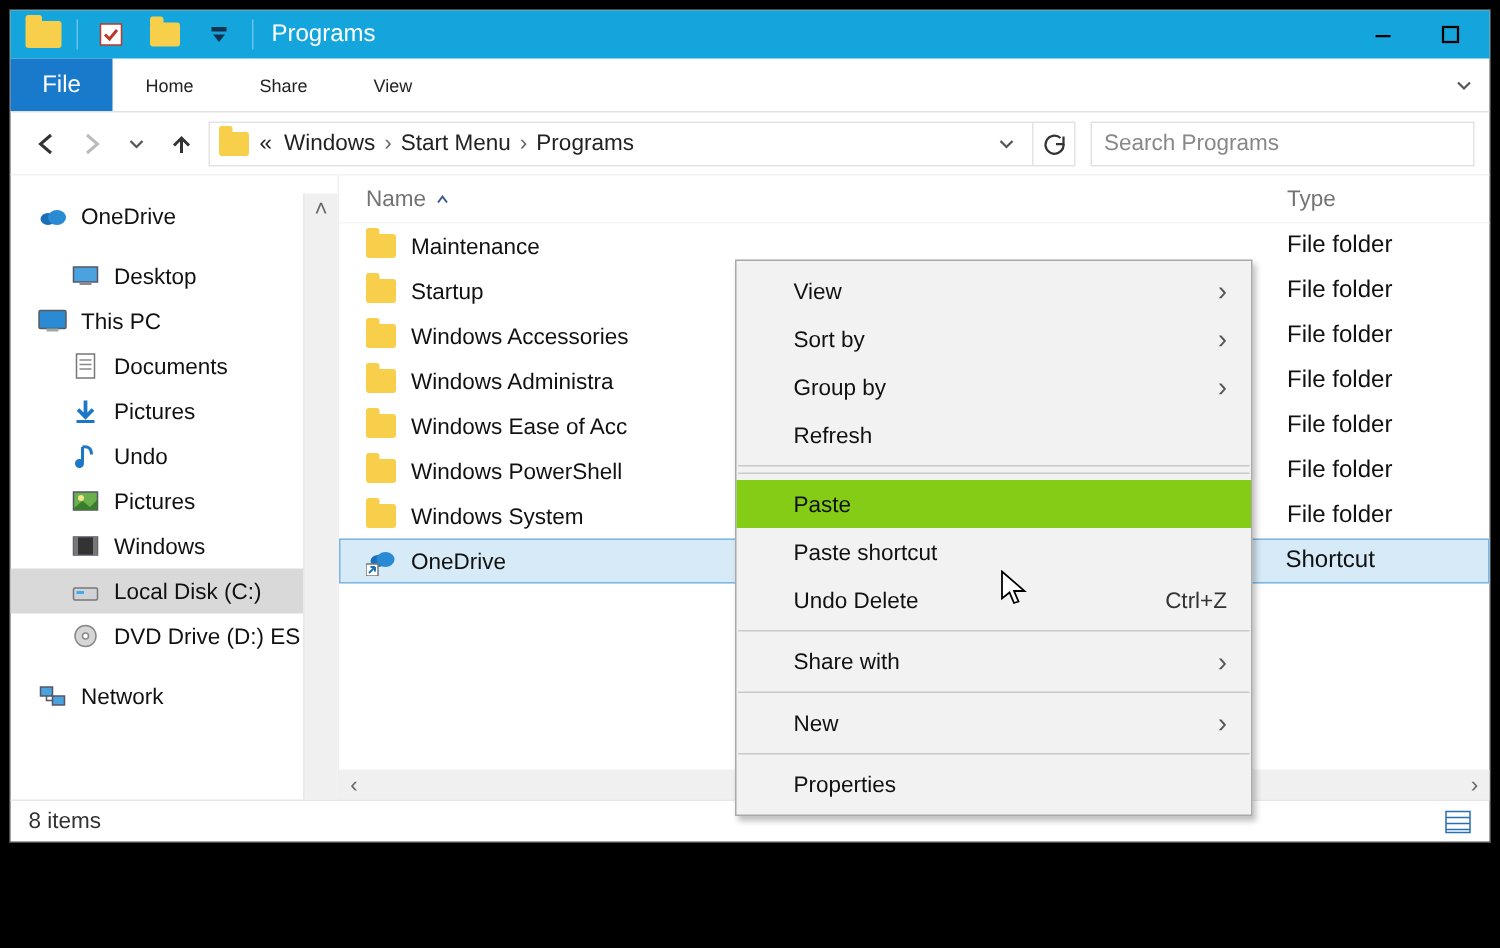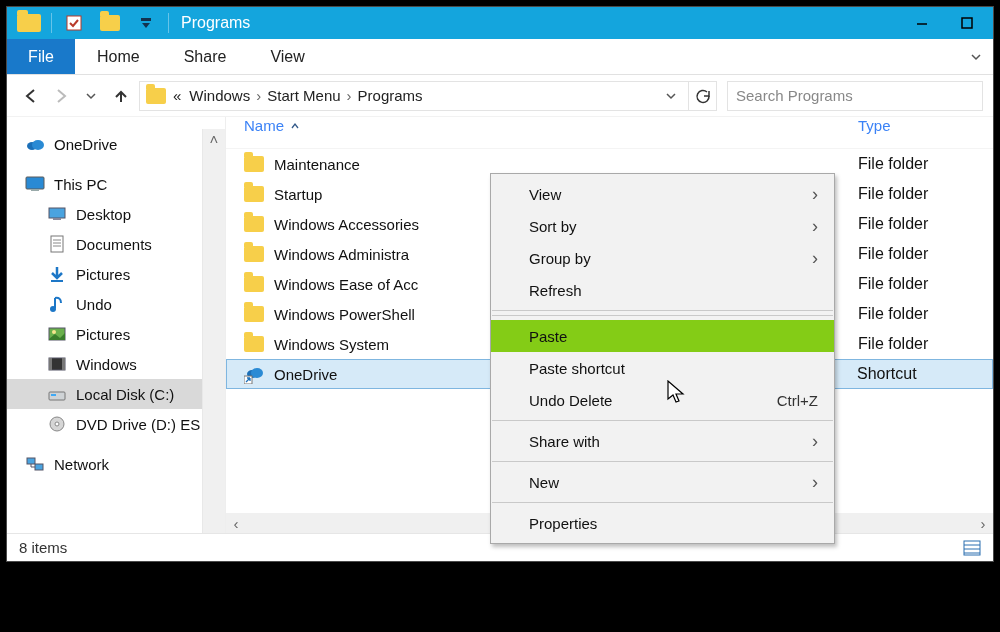--- a/index.html
+++ b/index.html
@@ -10,21 +10,21 @@
 
 .titlebar { height: 32px; background: #14a5dd; display: flex; align-items: center; padding: 0 4px; color: #fff; }
 .tb-icon { width: 24px; height: 24px; margin: 0 6px; display: flex; align-items: center; justify-content: center; }
 .tb-sep { width: 1px; height: 20px; background: rgba(255,255,255,0.35); margin: 0 4px; }
 .tb-title { margin-left: 8px; font-size: 16px; color: #fff; }
 .tb-spacer { flex: 1; }
 .tb-btn { width: 45px; height: 30px; display: flex; align-items: center; justify-content: center; color: #000; }
 
 .menubar { height: 36px; display: flex; align-items: stretch; border-bottom: 1px solid #e1e1e1; }
 .menu-file { width: 68px; background: #1979ca; color: #fff; display: flex; align-items: center; justify-content: center; font-size: 16px; }
-.menu-item { padding: 0 22px; display: flex; align-items: center; font-size: 16px; color: #222; }
+.menu-item { padding: 0 22px; display: flex; align-items: center; font-size: 12px; color: #222; }
 .menu-expand { margin-left: auto; width: 34px; display: flex; align-items: center; justify-content: center; color: #555; }
 
 .navbar { height: 42px; display: flex; align-items: center; padding: 0 10px 0 12px; gap: 6px; border-bottom: 1px solid #f2f2f2; }
 .nav-arrow { width: 24px; height: 24px; display:flex; align-items:center; justify-content:center; color:#333; }
 .nav-arrow.disabled { color:#bbb; }
 .nav-addr-wrap { display:flex; align-items:center; height:30px; border:1px solid #e3e3e3; flex:1; }
 .nav-addr-folder { width:26px; height:26px; display:flex; align-items:center; justify-content:center; margin-left:3px; }
 .nav-crumbs { display:flex; align-items:center; color:#222; font-size:16px; }
 .nav-crumb { margin: 0 4px; }
 .nav-chev { color:#666; margin:0 2px; }
@@ -37,21 +37,21 @@
 .sidebar-scroll { width:23px; background:#f0f0f0; border-left:1px solid #e8e8e8; }
 .scroll-up,.scroll-down { height:20px; display:flex; align-items:center; justify-content:center; color:#666; }
 .sidebar-tree { flex:1; }
 .tree-item { display:flex; align-items:center; height:30px; padding-left:18px; gap:9px; font-size:16px; color:#111; }
 .tree-item.child { padding-left:40px; }
 .tree-item.selected { background:#d9d9d9; }
 .tree-spacer { height:10px; }
 .ticon { width:20px; height:20px; display:flex; align-items:center; justify-content:center; }
 
 .content { flex:1; display:flex; flex-direction:column; min-width:0; border-left:1px solid #eee;}
-.col-headers { height:32px; display:flex; align-items:flex-start; color:#3b82f6; font-size:15px; border-bottom:1px solid #f4f4f4;}
+.col-headers { height:32px; display:flex; align-items:center; color:#737373; font-size:15px; border-bottom:1px solid #f4f4f4;}
 .col-name { flex:1; padding-left:18px; display:flex; align-items:center; gap:6px; }
 .col-type { width:135px; }
 .file-rows { flex:1; position:relative; }
 .row { height:30px; display:flex; align-items:center; }
 .row .rname { flex:1; padding-left:18px; display:flex; align-items:center; gap:10px; font-size:16px; color:#111; }
 .row .rtype { width:135px; font-size:16px; color:#111; }
 .row.selected { background:#d6eaf8; border:1px solid #7fb6e0; }
 .row.selected .rname { padding-left:17px; }
 .hscroll { height:20px; background:#f0f0f0; display:flex; align-items:center; }
 .hscroll .sp { flex:1; }
@@ -199,37 +199,37 @@
         <div class="tree-item">
           <span class="ticon">
                 <svg width="20" height="14">
                   <ellipse cx="7" cy="9" rx="5" ry="4" fill="#1b6fb8"></ellipse>
                   <ellipse cx="13" cy="8" rx="6" ry="5" fill="#2a8ad4"></ellipse>
                 </svg>
               </span>
           <span>OneDrive</span>
         </div>
         <div class="tree-spacer"></div>
+        <div class="tree-item child">
+          <span class="ticon">
+                <svg width="18" height="14">
+                  <rect x="1" y="1" width="16" height="10" fill="#4aa3df" stroke="#556"></rect>
+                  <rect x="5" y="11" width="8" height="2" fill="#889"></rect>
+                </svg>
+              </span>
+          <span>Desktop</span>
+        </div>
         <div class="tree-item">
           <span class="ticon">
                 <svg width="20" height="16">
                   <rect x="1" y="1" width="18" height="12" rx="1" fill="#2a8ad4" stroke="#5a5a5a"></rect>
                   <rect x="6" y="13" width="8" height="2" fill="#9aa"></rect>
                 </svg>
               </span>
           <span>This PC</span>
-        </div>
-        <div class="tree-item child">
-          <span class="ticon">
-                <svg width="18" height="14">
-                  <rect x="1" y="1" width="16" height="10" fill="#4aa3df" stroke="#556"></rect>
-                  <rect x="5" y="11" width="8" height="2" fill="#889"></rect>
-                </svg>
-              </span>
-          <span>Desktop</span>
         </div>
         <div class="tree-item child">
           <span class="ticon">
                 <svg width="16" height="18">
                   <rect x="2" y="1" width="12" height="16" fill="#fff" stroke="#777"></rect>
                   <line x1="4" y1="5" x2="12" y2="5" stroke="#888"></line>
                   <line x1="4" y1="8" x2="12" y2="8" stroke="#888"></line>
                   <line x1="4" y1="11" x2="12" y2="11" stroke="#888"></line>
                 </svg>
               </span>

